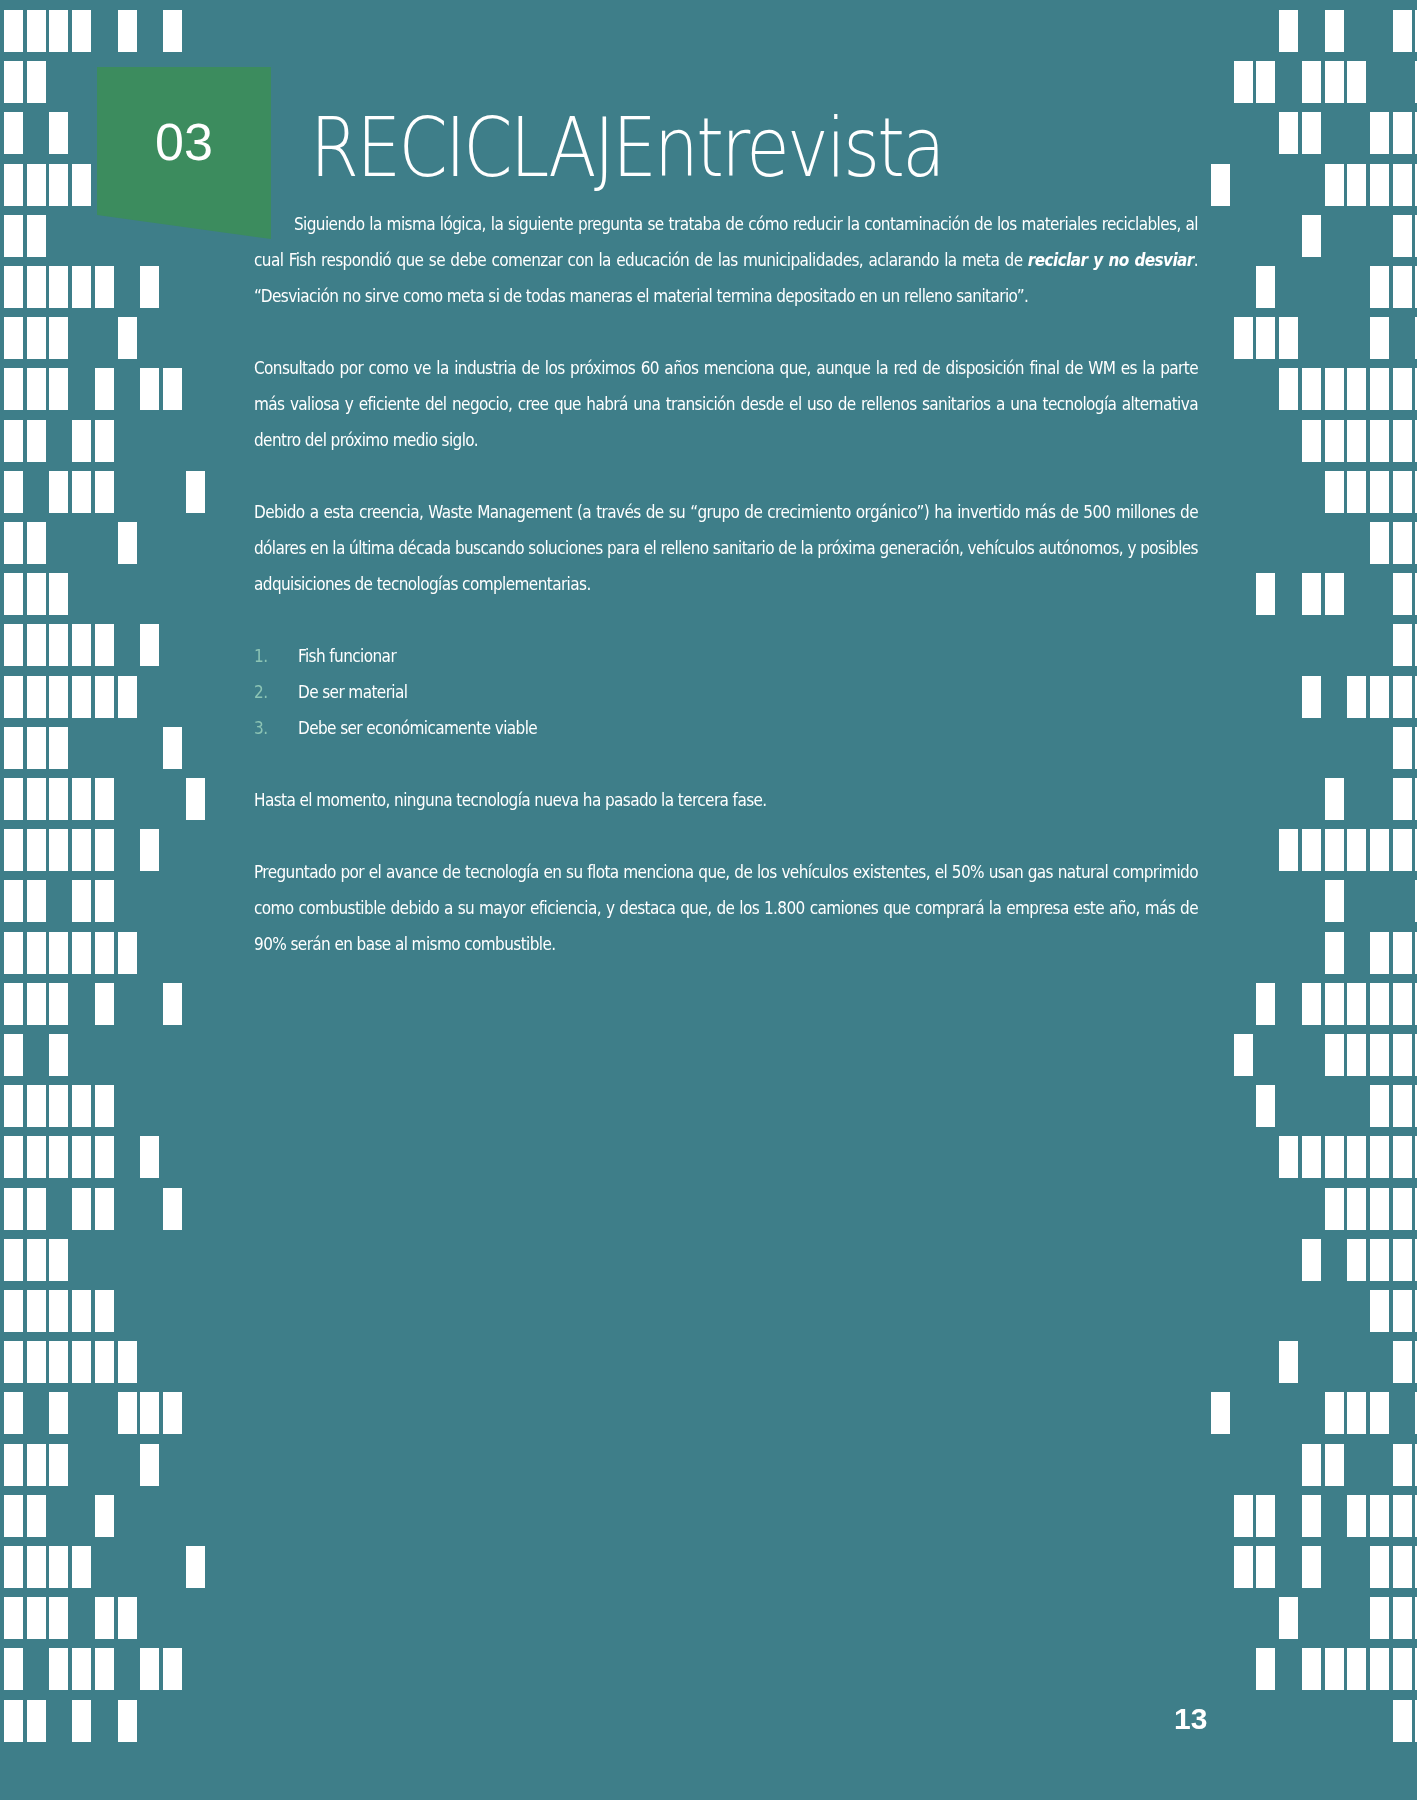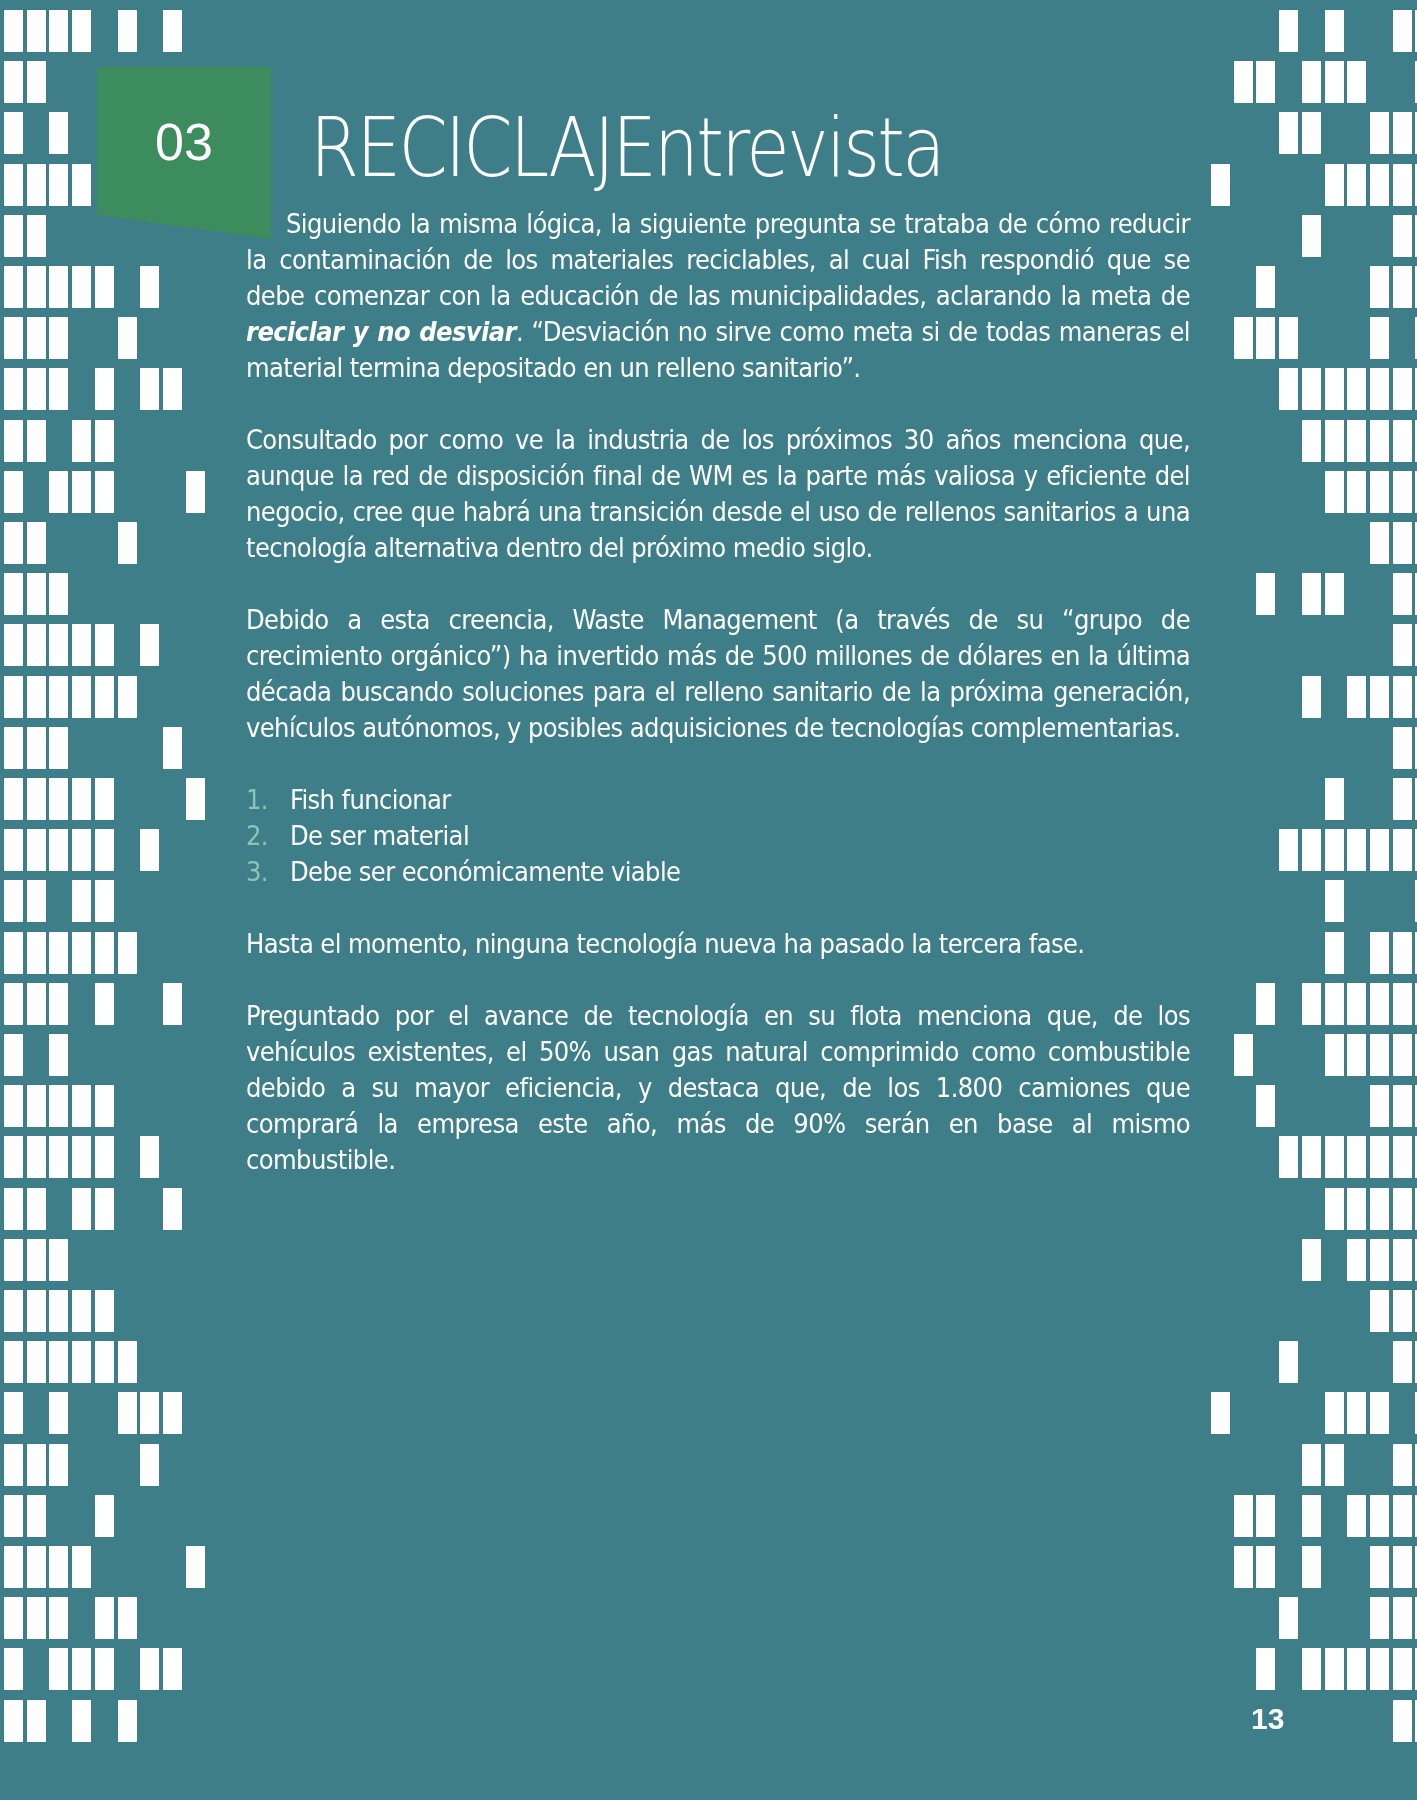--- a/index.html
+++ b/index.html
@@ -30,32 +30,32 @@
     .title {
       position: absolute; left: 310px; top: 98px;
       font-family: "DejaVu Sans", sans-serif;
       font-weight: 200;
       font-size: 82px; line-height: 100px; letter-spacing: -3px;
       color: #ffffff;
       transform: scaleX(0.86); transform-origin: left center;
       white-space: nowrap;
     }
     .content {
-      position: absolute; left: 246px; top: 206px; width: 944px;
-      font-size: 27px; line-height: 36px;
+      position: absolute; left: 254px; top: 206px; width: 944px;
+      font-size: 17px; line-height: 36px;
       letter-spacing: -0.6px;
     }
     .para { margin: 0 0 36px 0; text-align: justify; }
     .para.first { text-indent: 40px; }
     .para em { font-weight: bold; font-style: italic; }
     .list { margin: 0 0 36px 0; padding: 0; list-style: none; }
     .list li { display: flex; line-height: 36px; }
     .list .num { color: #8cc4b4; width: 44px; }
     .page-num {
-      position: absolute; left: 1251px; top: 1702px;
+      position: absolute; left: 1174px; top: 1702px;
       font-family: "Liberation Sans", sans-serif; font-weight: bold;
       font-size: 30px; color: #ffffff;
     }
   </style>
 </head>
 <body>
 
 <div class="bars left">
     <div class="bar" style="left: 4px; top: 10px;"></div>
     <div class="bar" style="left: 26.7px; top: 10px;"></div>
@@ -374,21 +374,21 @@
     <div class="bar" style="left: 208.3px; top: 1699.6px;"></div>
   </div>
 
 <div class="badge"></div>
 <div class="badge-num">03</div>
 
 <div class="title">RECICLAJEntrevista</div>
 
 <div class="content">
   <p class="para first"><span>Siguiendo la misma lógica, la siguiente pregunta se trataba de cómo reducir la contaminación de los materiales reciclables, al cual Fish respondió que se debe comenzar con la educación de las municipalidades, aclarando la meta de </span><em>reciclar y no desviar</em><span>.  “Desviación no sirve como meta si de todas maneras el material termina depositado en un relleno sanitario”.</span></p>
-  <p class="para">Consultado por como ve la industria de los próximos 30 años menciona que, aunque la red de disposición final de WM es la parte más valiosa y eficiente del negocio, cree que habrá una transición desde el uso de rellenos sanitarios a una tecnología alternativa dentro del próximo medio siglo.</p>
+  <p class="para">Consultado por como ve la industria de los próximos 60 años menciona que, aunque la red de disposición final de WM es la parte más valiosa y eficiente del negocio, cree que habrá una transición desde el uso de rellenos sanitarios a una tecnología alternativa dentro del próximo medio siglo.</p>
   <p class="para">Debido a esta creencia, Waste Management (a través de su “grupo de crecimiento orgánico”) ha invertido más de 500 millones de dólares en la última década buscando soluciones para el relleno sanitario de la próxima generación, vehículos autónomos, y posibles adquisiciones de tecnologías complementarias.</p>
   <ol class="list">
     <li>
         <span class="num">1.</span>
         <span>Fish funcionar</span>
       </li>
     <li>
         <span class="num">2.</span>
         <span>De ser material</span>
       </li>

